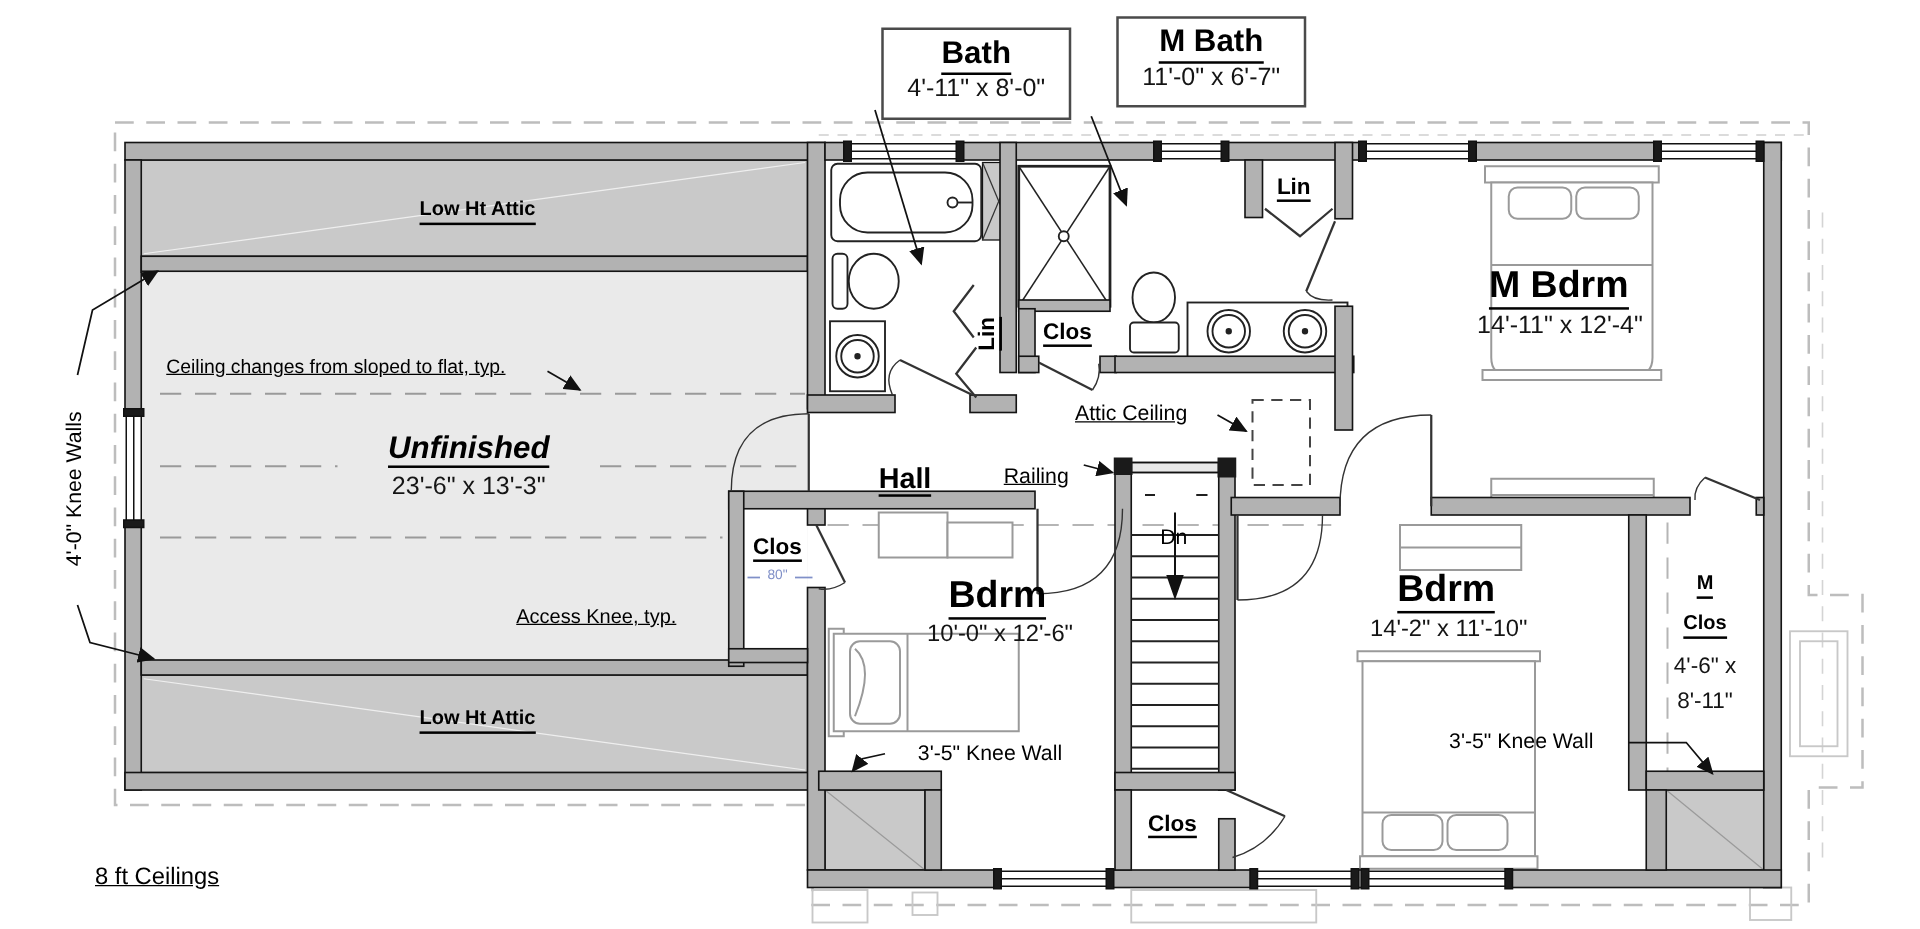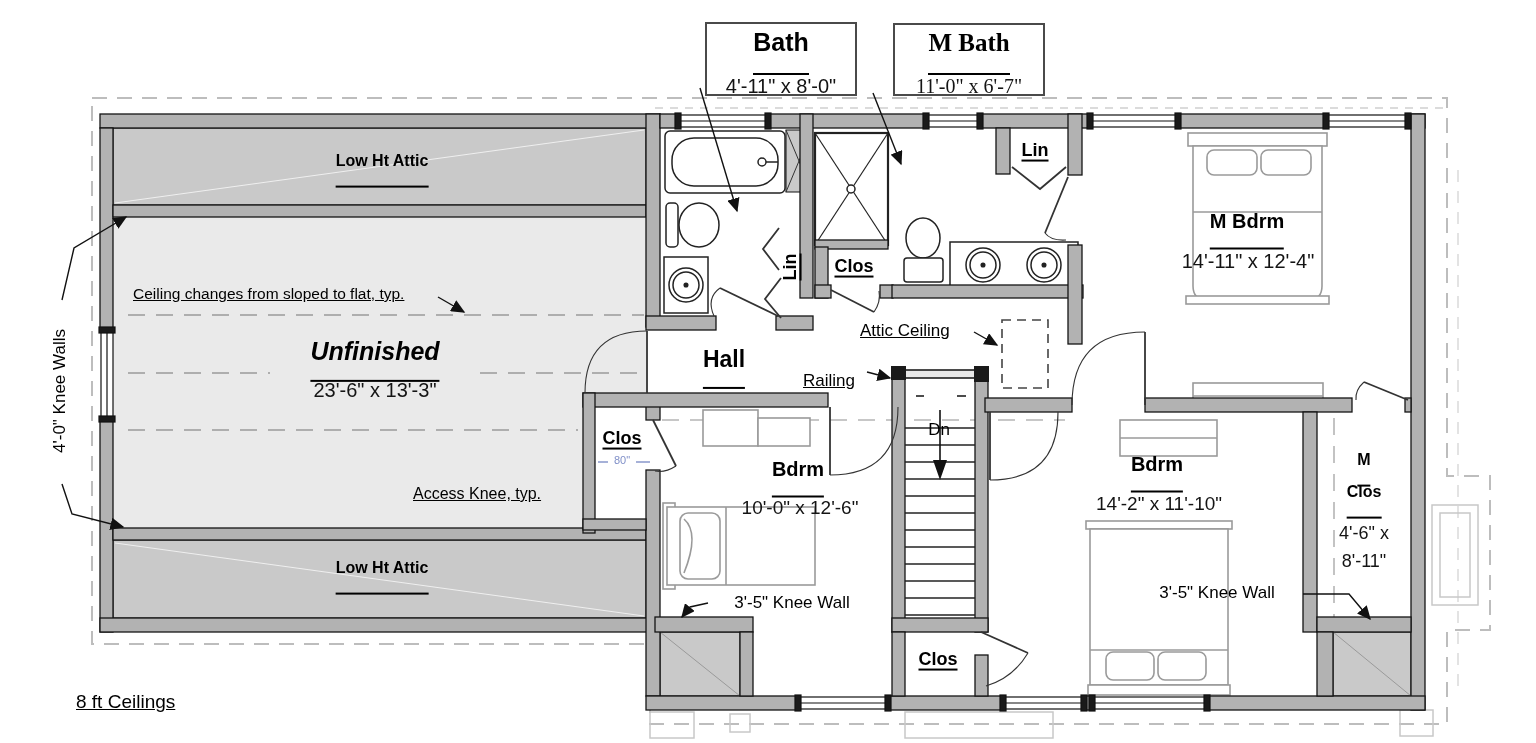--- a/index.html
+++ b/index.html
@@ -3,23 +3,23 @@
 <meta charset="utf-8">
 <style>
   html,body{margin:0;padding:0;background:#fff;}
   .stage{position:relative;width:1536px;height:743px;background:#fff;overflow:hidden;
          font-family:"Liberation Sans",sans-serif;color:#000;}
   .stage svg{position:absolute;left:0;top:0;}
   .lbl{position:absolute;transform:translate(-50%,-50%);white-space:nowrap;line-height:1.05;}
   .la{position:absolute;white-space:nowrap;line-height:1.05;text-decoration:underline;}
   .rot{transform:translate(-50%,-50%) rotate(-90deg);}
   .b{font-weight:bold;}
-  .u{display:inline-block;border-bottom:2.5px solid #000;padding-bottom:16px;}
+  .u{display:inline-block;border-bottom:2.5px solid #000;padding-bottom:1px;}
   .u2{display:inline-block;border-bottom:2px solid #000;padding-bottom:0px;}
-  .s25{font-size:25px}.s24{font-size:20px}.s23{font-size:23px}.s21{font-size:16px}
+  .s25{font-size:25px}.s24{font-size:30px}.s23{font-size:23px}.s21{font-size:16px}
   .s20{font-size:20px}.s19{font-size:19px}.s18{font-size:18px}.s17{font-size:17px}
   .s16{font-size:16px}.s15{font-size:15.5px}.s11{font-size:11px}
   .dim{color:#141414;}
   .blue{color:#8090c8;}
   .box{position:absolute;background:#fff;border:2px solid #4a4a4a;text-align:center;
        padding-top:4px;}
 </style>
 </head>
 <body>
 
@@ -309,32 +309,32 @@
     <path d="M62,484 L72,514 L123,527" marker-end="url(#ah)"></path>
     <line x1="598" y1="462" x2="608" y2="462" stroke="#8090c8"></line>
     <line x1="636" y1="462" x2="650" y2="462" stroke="#8090c8"></line>
   </g>
 </svg>
 
 <div class="box" style="left:705px;top:22px;width:148px;height:66px;">
   <div><span class="b s25 u">Bath</span></div>
   <div class="s20 dim">4'-11" x 8'-0"</div>
 </div>
-<div class="box" style="left:893px;top:23px;width:148px;height:65px;font-family:Liberation Serif, serif;">
+<div class="box" style="left:893px;top:13px;width:148px;height:65px;">
   <div><span class="b s25 u">M Bath</span></div>
   <div class="s20 dim">11'-0" x 6'-7"</div>
 </div>
 
 <div class="lbl b s21" style="left:382px;top:170px;"><span class="u">Low Ht Attic</span></div>
 <div class="lbl b s21" style="left:382px;top:577px;"><span class="u">Low Ht Attic</span></div>
 
 <div class="lbl b s25" style="left:375px;top:360px;font-style:italic;"><span class="u">Unfinished</span></div>
 <div class="lbl s20 dim" style="left:375px;top:390px;">23'-6" x 13'-3"</div>
 
-<div class="lbl b s23" style="left:724px;top:368px;"><span class="u">Hall</span></div>
+<div class="lbl b s23" style="left:724px;top:384px;"><span class="u">Hall</span></div>
 
 <div class="lbl b s24" style="left:1247px;top:230px;"><span class="u">M Bdrm</span></div>
 <div class="lbl s20 dim" style="left:1248px;top:261px;">14'-11" x 12'-4"</div>
 
 <div class="lbl b s24" style="left:798px;top:478px;"><span class="u">Bdrm</span></div>
 <div class="lbl s19 dim" style="left:800px;top:508px;">10'-0" x 12'-6"</div>
 
 <div class="lbl b s24" style="left:1157px;top:473px;"><span class="u">Bdrm</span></div>
 <div class="lbl s19 dim" style="left:1159px;top:504px;">14'-2" x 11'-10"</div>
 

